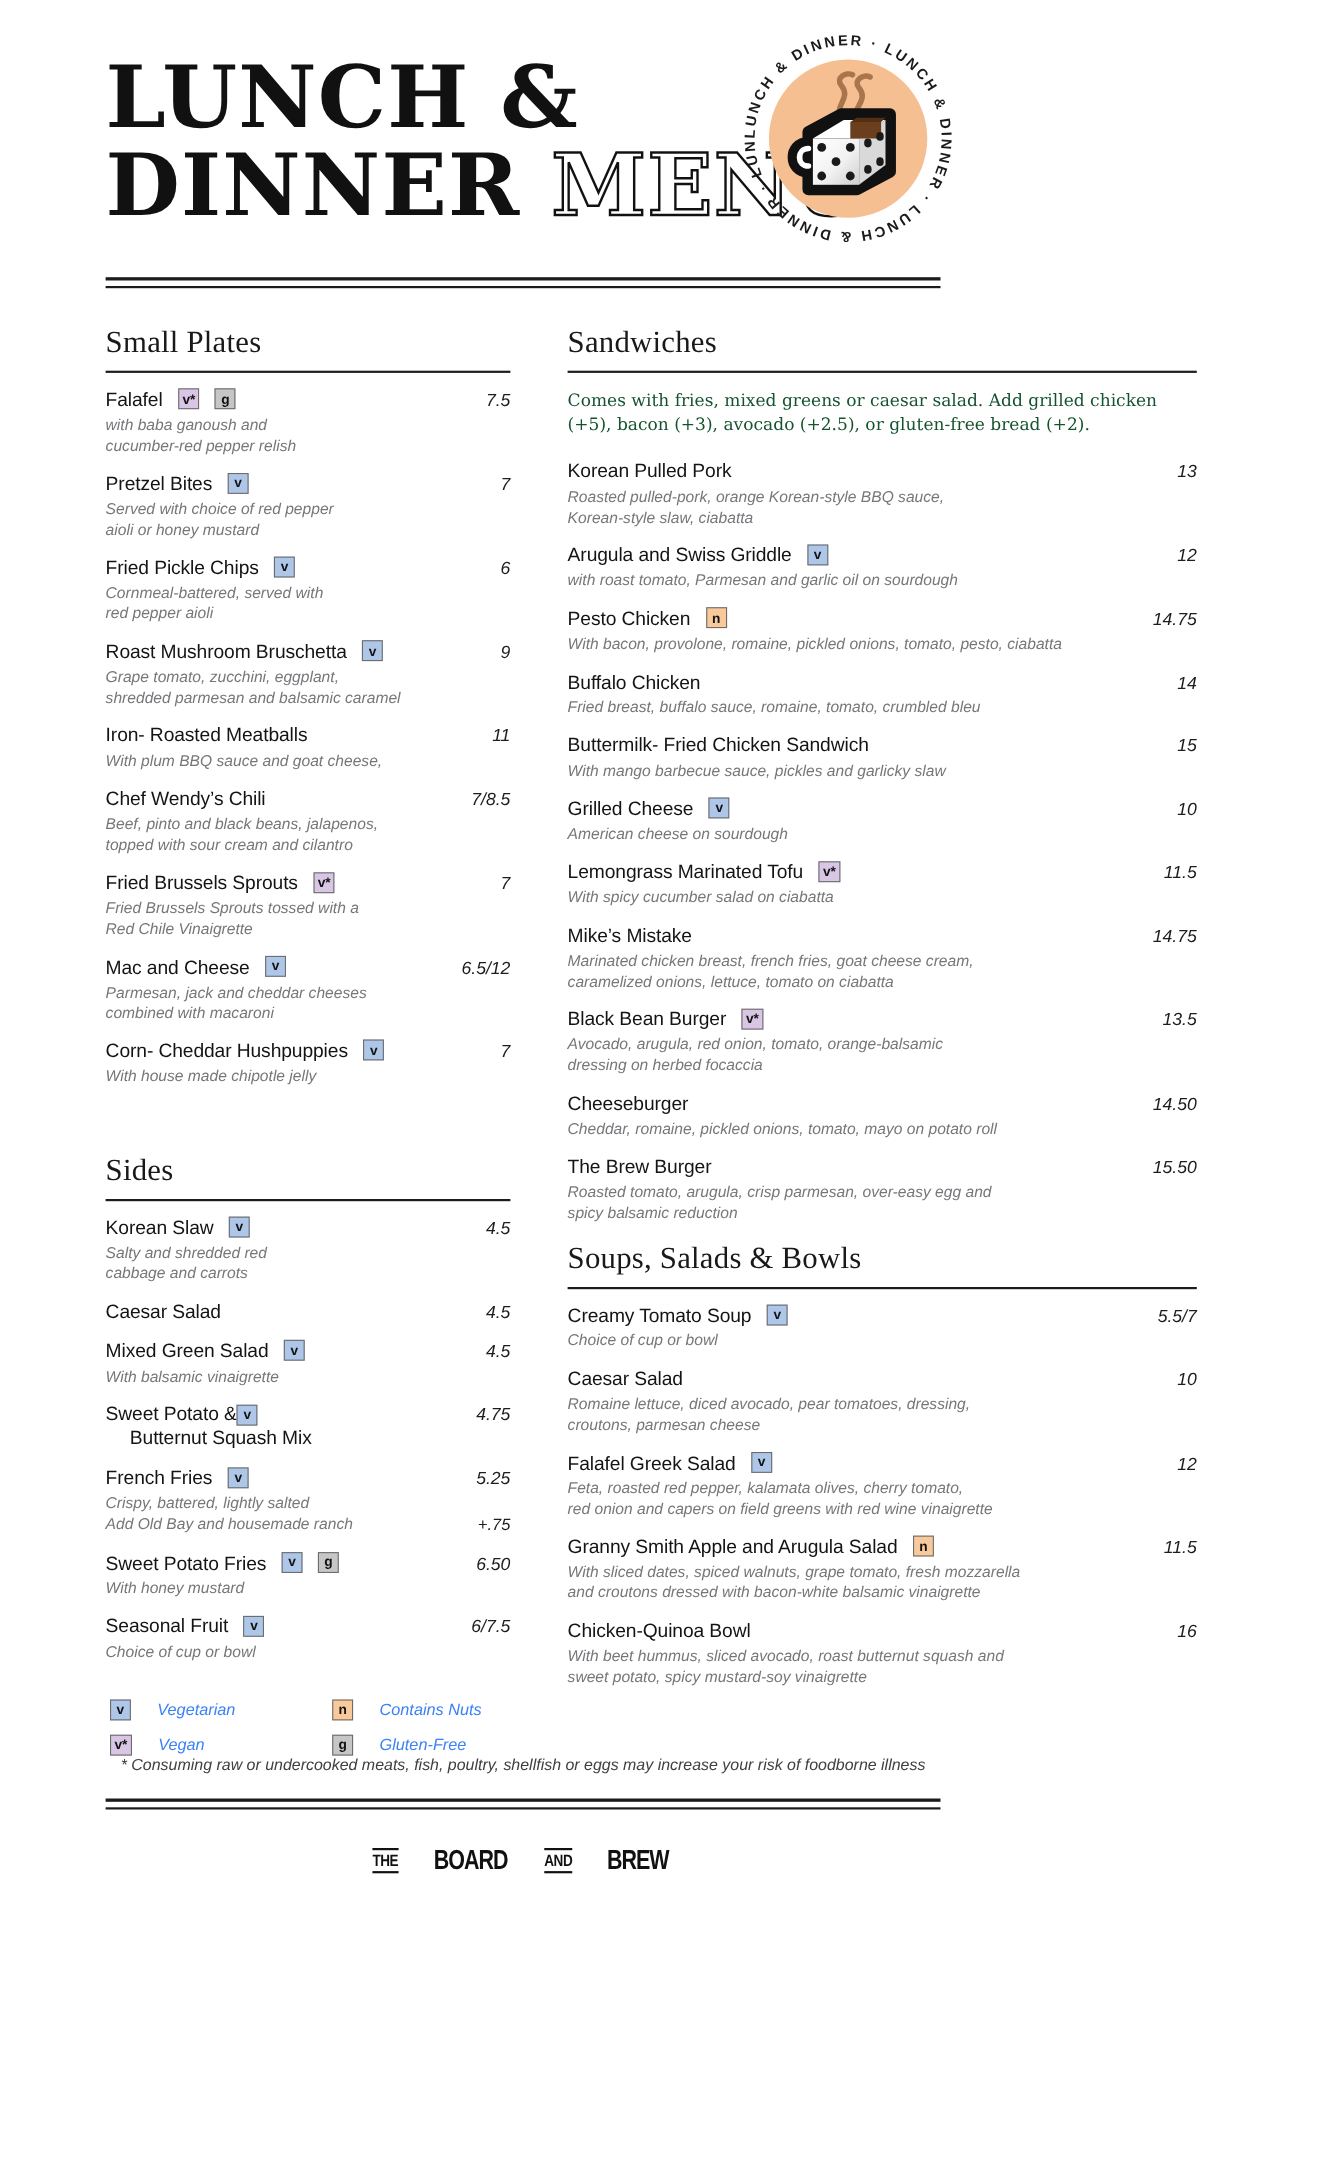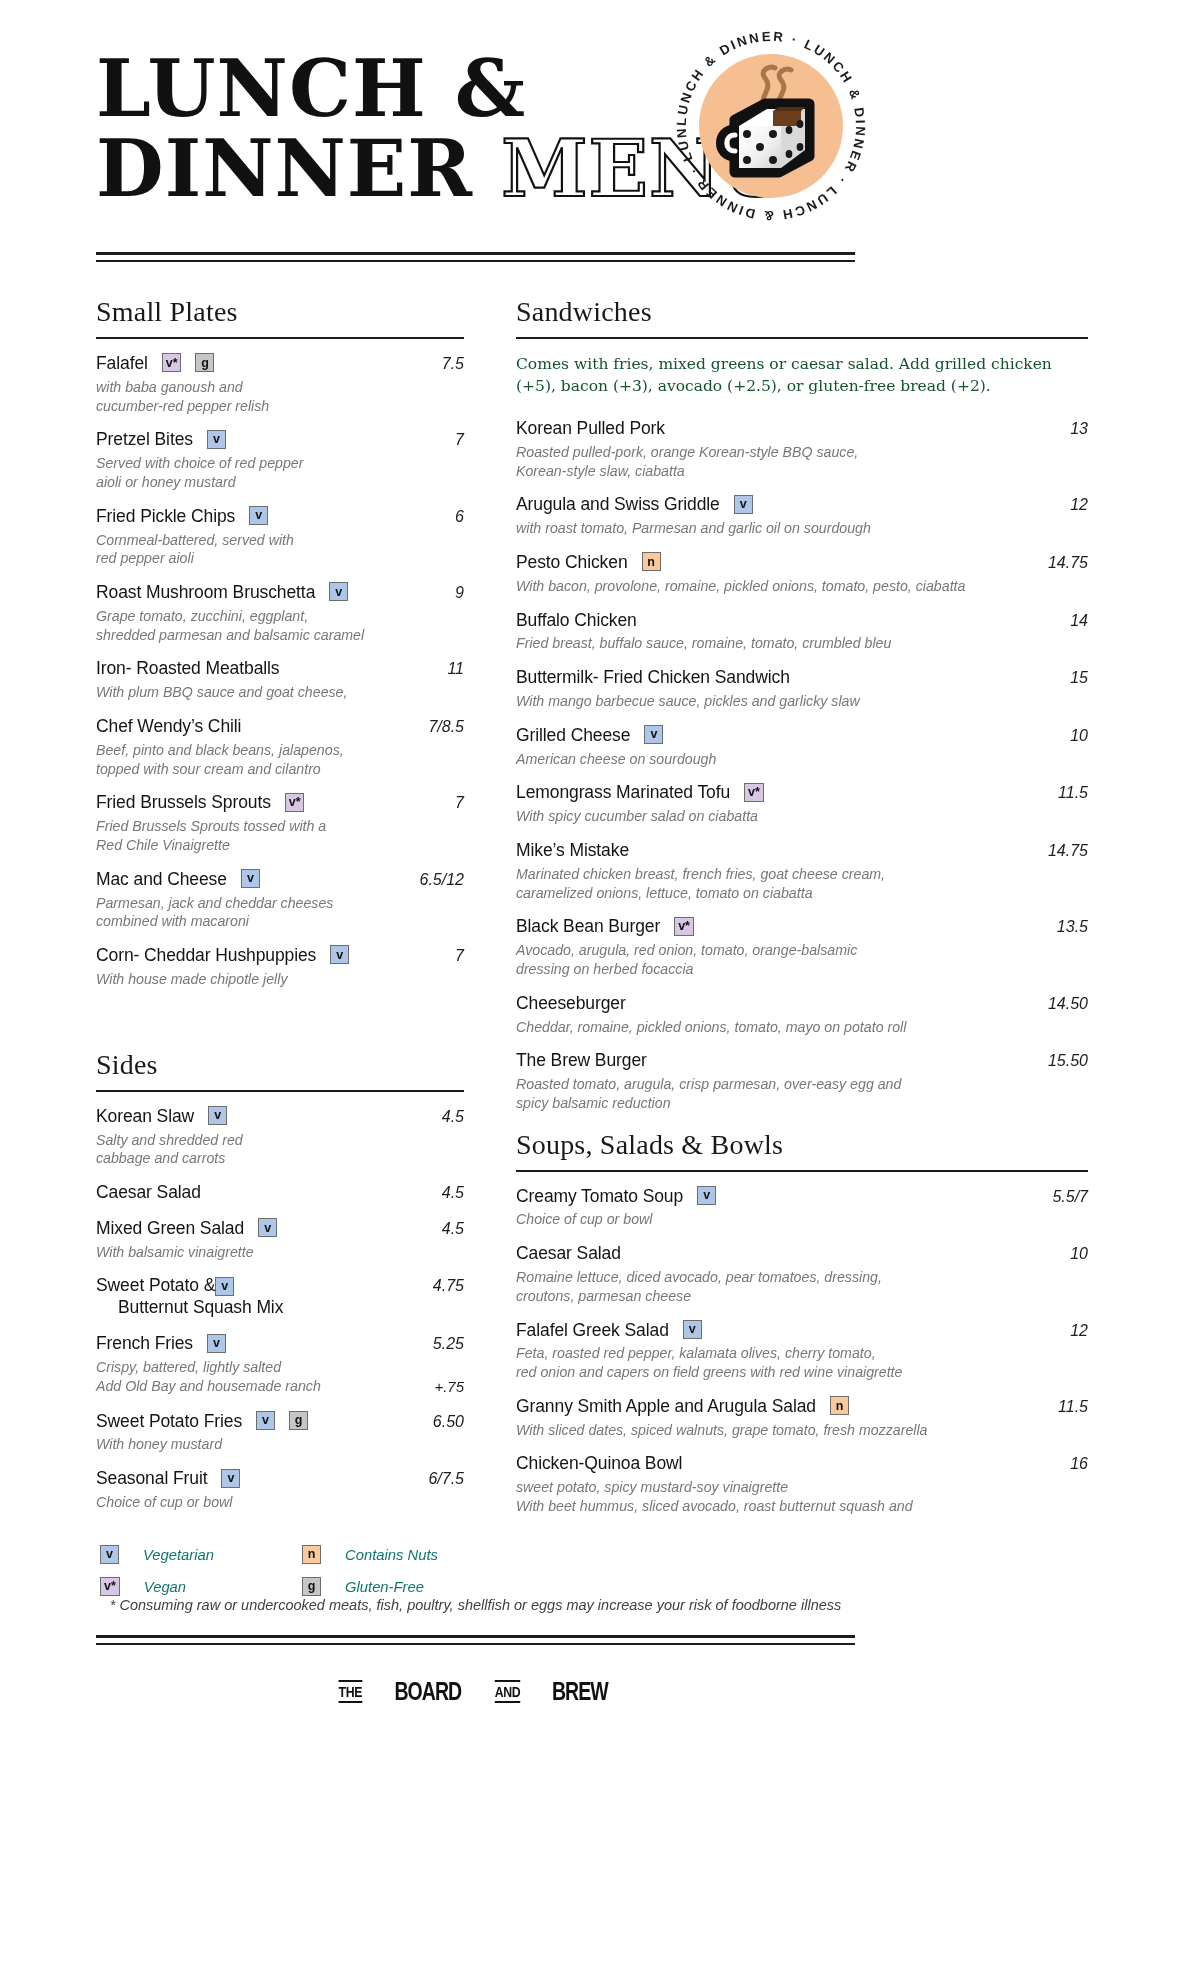--- a/index.html
+++ b/index.html
@@ -110,21 +110,21 @@
   .badge.g  { background:#c6c6c6; }
 
   
   .legend {
     margin-top:34px; display:flex; gap:0; padding-left:4px;
   }
   .legend-col { display:flex; flex-direction:column; gap:13px; }
   .legend-col.c1 { width:202px; }
   .legend-row { display:flex; align-items:center; gap:24px; }
   .legend-label {
-    font-size:14.8px; font-style:italic; color:#0f766e;
+    font-size:14.8px; font-style:italic; color:#3b82f6;
   }
 
   
   .disclaimer {
     text-align:center;
     font-size:14.5px; font-style:italic; color:#404040;
   }
 
   
   .footer-rule { margin:0 96px; margin-top:22px; }
@@ -648,32 +648,33 @@
             <div class="item">
               <div class="item-head">
                 <div class="item-name">
                   <span class="nm">Granny Smith Apple and Arugula Salad</span>
                   <span class="badge n">n</span>
                 </div>
                 <div class="item-price">11.5</div>
               </div>
               <div class="item-desc">
                 <span class="ln">With sliced dates, spiced walnuts, grape tomato, fresh mozzarella</span>
+                <span class="ln">and croutons dressed with bacon-white balsamic vinaigrette</span>
               </div>
             </div>
             <div class="item">
               <div class="item-head">
                 <div class="item-name">
                   <span class="nm">Chicken-Quinoa Bowl</span>
                 </div>
                 <div class="item-price">16</div>
               </div>
               <div class="item-desc">
+                <span class="ln">With beet hummus, sliced avocado, roast butternut squash and</span>
                 <span class="ln">sweet potato, spicy mustard-soy vinaigrette</span>
-                <span class="ln">With beet hummus, sliced avocado, roast butternut squash and</span>
               </div>
             </div>
           </div>
       </div>
     </div>
   </div>
 
   <div class="disclaimer">* Consuming raw or undercooked meats, fish, poultry, shellfish or eggs may increase your risk of foodborne illness</div>
 
   <div class="footer-rule">

